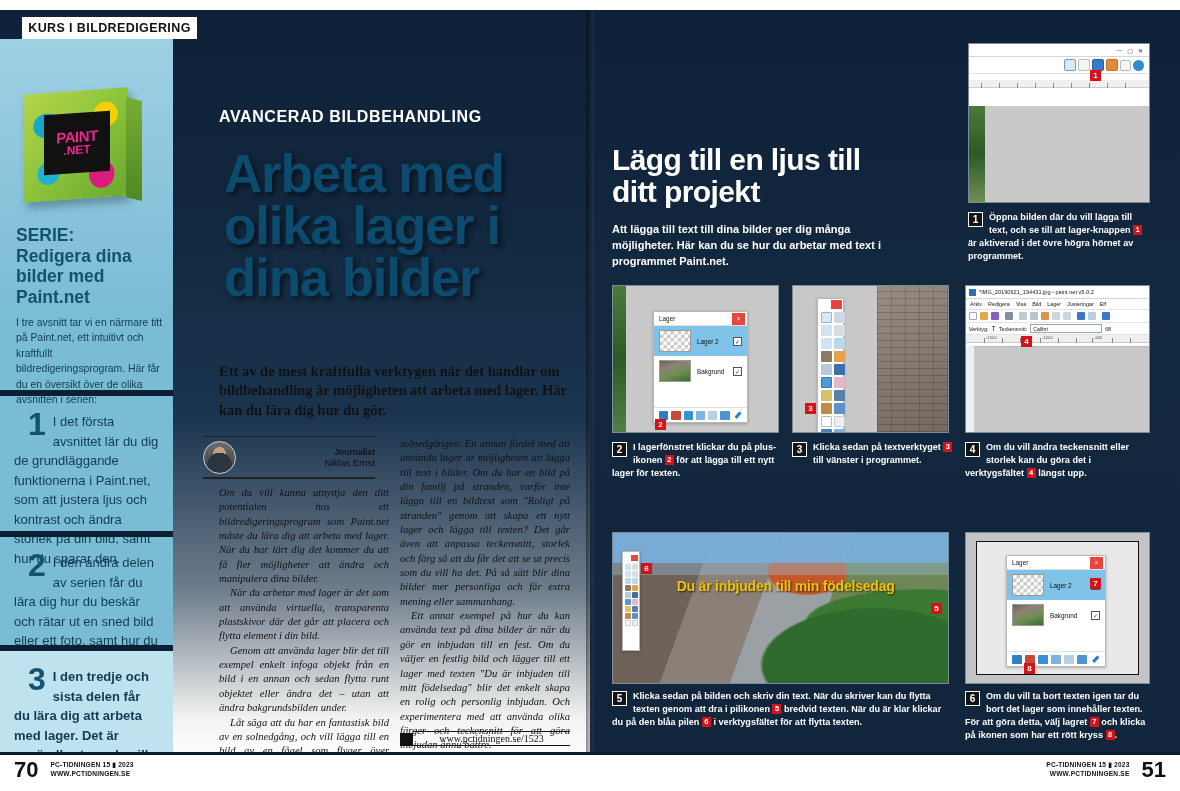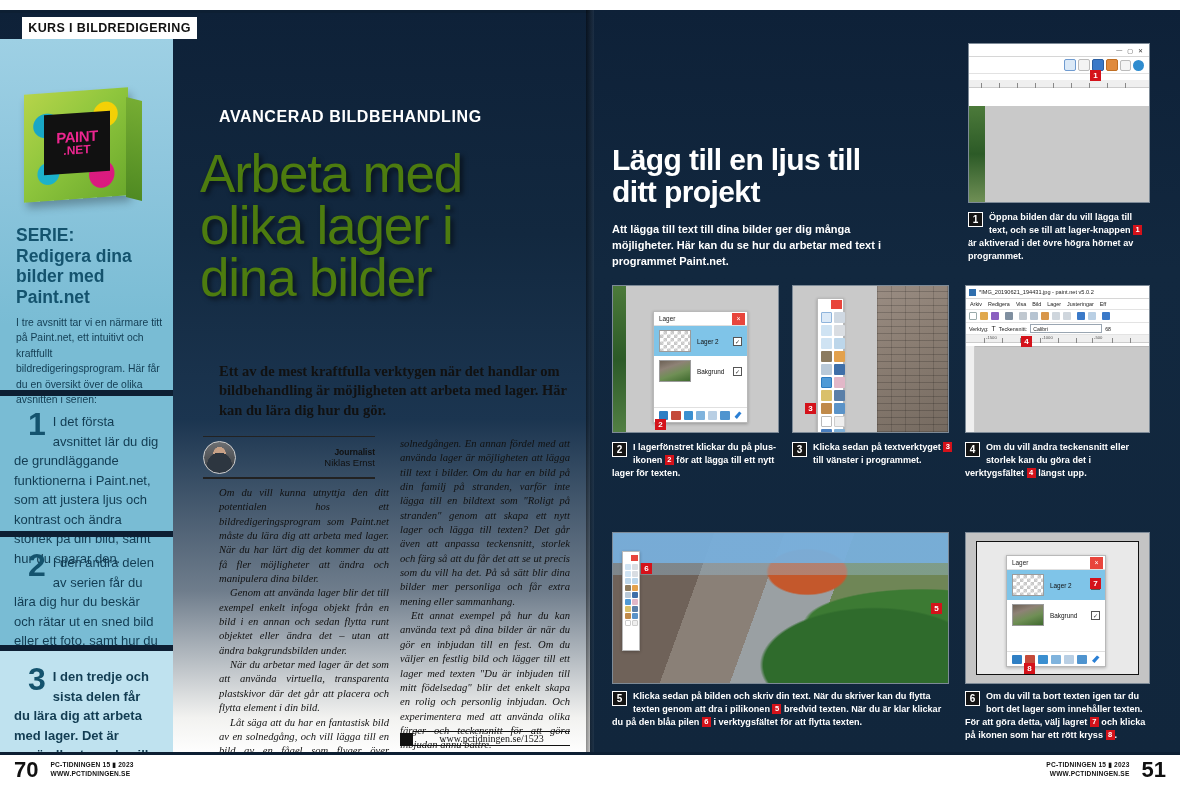--- a/index.html
+++ b/index.html
@@ -70,22 +70,22 @@
   .sb-div { position:absolute; left:0; width:173px; height:6px; background:#0d1f33; }
 
   .footL { position:absolute; left:14px; bottom:8px; display:flex; align-items:center; gap:12px;}
   .footL .pg { font-size:22px; font-weight:bold; color:#111; }
   .footL .meta { font-size:6.6px; font-weight:bold; line-height:1.35; color:#111; letter-spacing:.2px;}
   .foot-rule { position:absolute; left:0; bottom:36px; width:590px; height:3px; background:#0d1f33;}
 
   
   .kicker { position:absolute; left:219px; top:108px; font-size:16px; font-weight:bold;
      color:#fff; letter-spacing:.6px; }
-  .headline { position:absolute; left:200px; top:148px; width:352px;
-     font-size:53px; font-weight:normal; color:#4d7c0f; line-height:.98; letter-spacing:-1.2px;
+  .headline { position:absolute; left:224px; top:148px; width:352px;
+     font-size:53px; font-weight:bold; color:#0c4a6e; line-height:.98; letter-spacing:-1.2px;
      text-shadow: 3px 3px 5px rgba(0,0,0,.55); }
   .standfirst { position:absolute; left:219px; top:362px; width:352px;
      font-family:"Liberation Serif", serif; font-size:14.5px; font-weight:bold;
      color:#111; line-height:1.34; }
 
   .byline { position:absolute; left:203px; top:436px; width:172px; }
   .byline .line { width:172px; height:1.4px; background:#222; }
   .byline .row { display:flex; align-items:center; justify-content:space-between; padding:4px 0 3px; }
   .avatar { width:33px; height:33px; border-radius:50%;
     background:
@@ -275,22 +275,22 @@
         <div class="names">
           <div class="role">Journalist</div>
           <div class="who">Niklas Ernst</div>
         </div>
       </div>
       <div class="line"></div>
     </div>
 
     <div class="col colA">
       <p class="first">Om du vill kunna utnyttja den ditt potentialen hos ett bildredigeringsprogram som Paint.net måste du lära dig att arbeta med lager. När du har lärt dig det kommer du att få fler möjligheter att ändra och manipulera dina bilder.</p>
+      <p>När du arbetar med lager är det som att använda virtuella, transparenta plastskivor där det går att placera och flytta element i din bild.</p>
       <p>Genom att använda lager blir det till exempel enkelt infoga objekt från en bild i en annan och sedan flytta runt objektet eller ändra det – utan att ändra bakgrundsbilden under.</p>
-      <p>När du arbetar med lager är det som att använda virtuella, transparenta plastskivor där det går att placera och flytta element i din bild.</p>
       <p>Låt säga att du har en fantastisk bild av en solnedgång, och vill lägga till en bild av en fågel som flyger över horisonten. Genom att placera bilden av fågeln som ett nytt lager kan du justera fågelns position och storlek så att den passar perfekt in i bilden med</p>
     </div>
 
     <div class="col colB">
       <p class="first">solnedgången. En annan fördel med att använda lager är möjligheten att lägga till text i bilder. Om du har en bild på din familj på stranden, varför inte lägga till en bildtext som "Roligt på stranden" genom att skapa ett nytt lager och lägga till texten? Det går även att anpassa teckensnitt, storlek och färg så att du får det att se ut precis som du vill ha det. På så sätt blir dina bilder mer personliga och får extra mening eller sammanhang.</p>
       <p>Ett annat exempel på hur du kan använda text på dina bilder är när du gör en inbjudan till en fest. Om du väljer en festlig bild och lägger till ett lager med texten "Du är inbjuden till mitt födelsedag" blir det enkelt skapa en rolig och personlig inbjudan. Och experimentera med att använda olika färger och teckensnitt för att göra inbjudan ännu bättre.</p>
       <p>Kom ihåg att du hittar de tidigare delarna av vår serie på Paint.net via länken nedan:</p>
     </div>
 
     <div class="linkbar">
@@ -479,20 +479,21 @@
       </div>
       <div class="chip" style="left:55px; top:50px;">4</div>
     </div>
 
     <div class="cap" style="left:375px; top:441px; width:186px;">
       <span class="n">4</span><span>Om du vill ändra teckensnitt eller storlek kan du göra det i verktygsfältet </span><span class="mk">4</span><span> längst upp.</span>
     </div>
 
     <div class="shot" style="left:22px; top:532px; width:337px; height:152px;">
       <div class="yardphoto"></div>
+      <div class="overlaytext">Du är inbjuden till min födelsedag</div>
       <div class="tp" style="left:9px; top:18px; width:18px; height:100px;">
         <div class="tp-head">
             <div class="x" style="width:7px;height:6px;"></div>
           </div>
         <div class="tp-grid" style="gap:1px; padding:1px 2px;">
           <i style="width:6px;height:6px;background:#cfe3f3;"></i>
           <i style="width:6px;height:6px;background:#d9dde2;"></i>
           <i style="width:6px;height:6px;background:#cfe3f3;"></i>
           <i style="width:6px;height:6px;background:#d9dde2;"></i>
           <i style="width:6px;height:6px;background:#bcd6ea;"></i>

